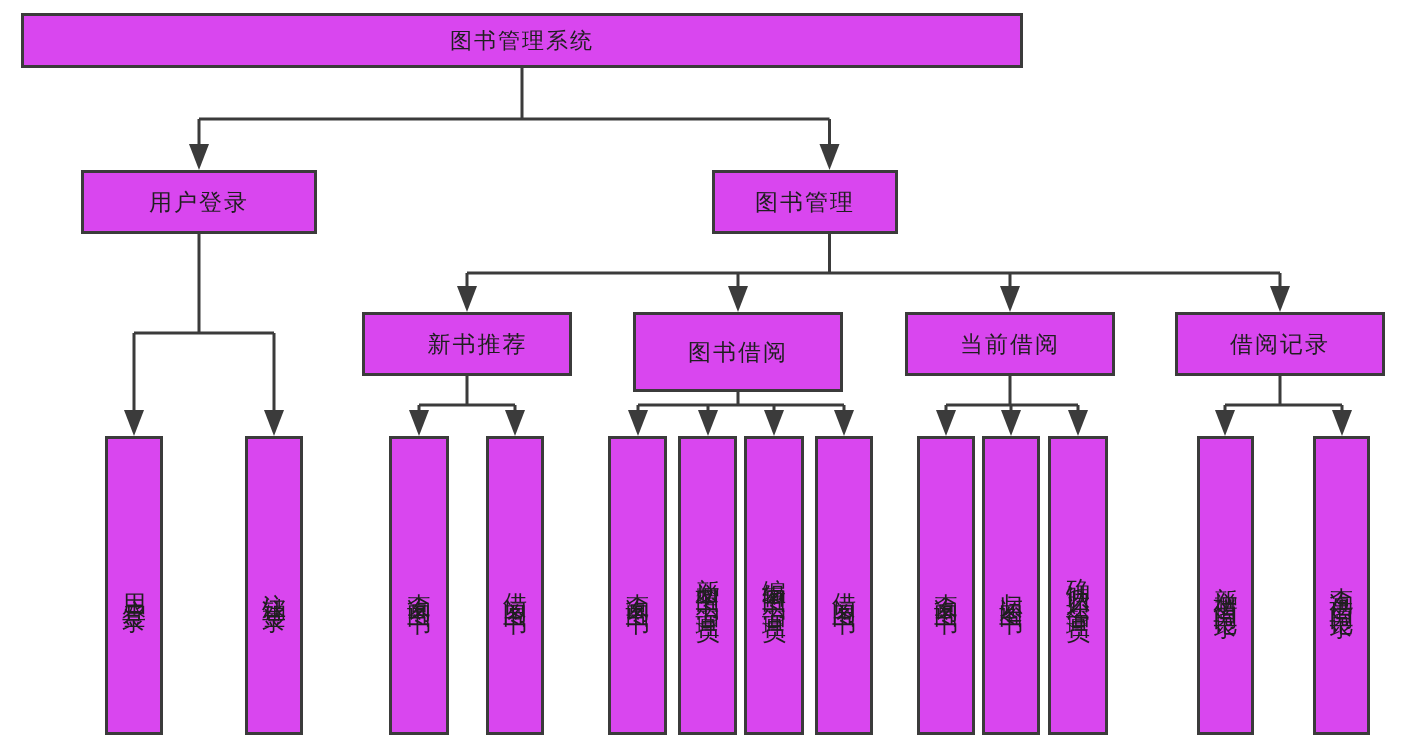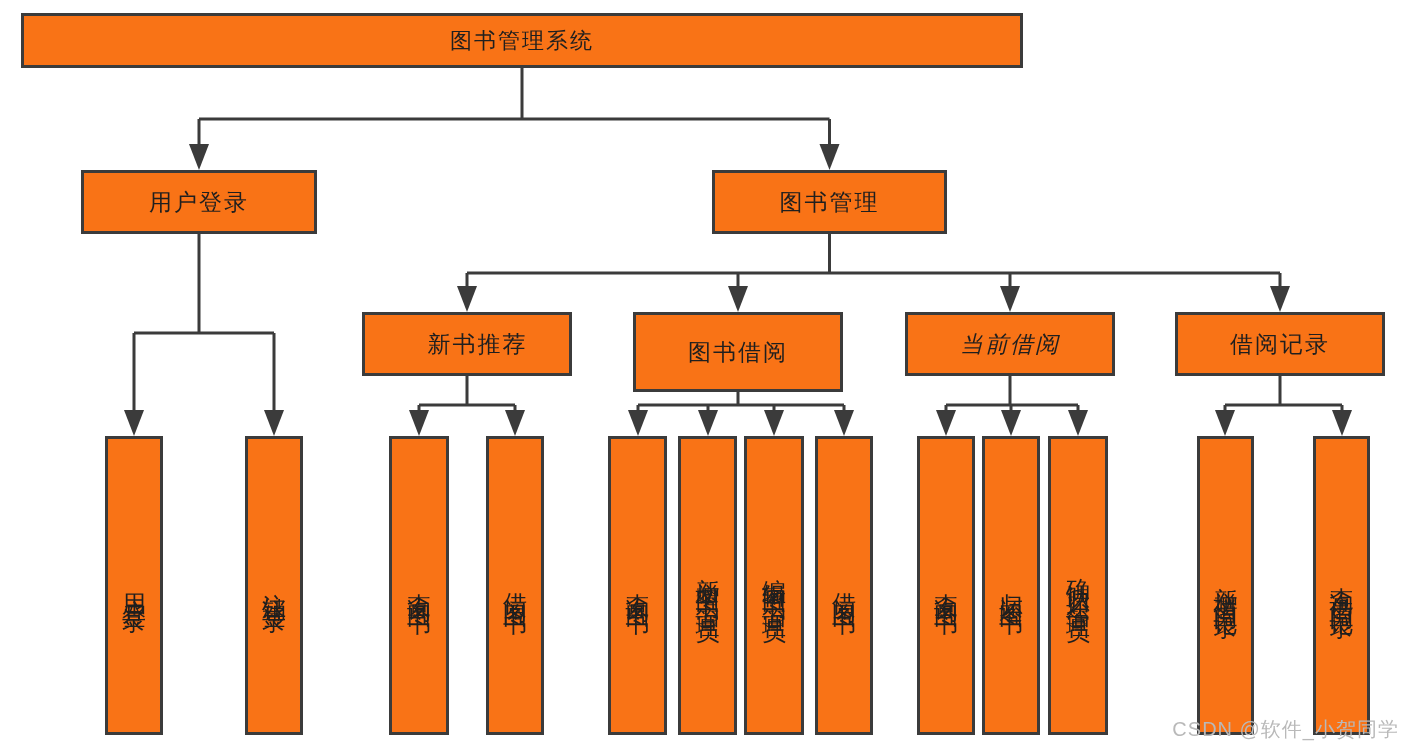--- a/index.html
+++ b/index.html
@@ -29,21 +29,21 @@
     fill: none;
   }
   .connector-layer polygon {
     fill: var(--line);
     stroke: none;
   }
   .box {
     position: absolute;
     box-sizing: border-box;
     border: 3px solid var(--line);
-    background: #f97316;
+    background: #d946ef;
     display: flex;
     align-items: center;
     justify-content: center;
   }
   .h-box { font-size: 23px; letter-spacing: 2px; white-space: nowrap; }
   .root-box { font-size: 22px; }
   .v-box .v-label {
     writing-mode: vertical-rl;
     text-orientation: mixed;
     letter-spacing: 6px;
@@ -110,31 +110,31 @@
     </g>
   </svg>
 
   <div class="box h-box root-box" style="left:21px; top:13px; width:1002px; height:55px;">
     <span>图书管理系统</span>
   </div>
 
   <div class="box h-box" style="left:81px; top:170px; width:236px; height:64px;">
     <span>用户登录</span>
   </div>
-  <div class="box h-box" style="left:712px; top:170px; width:235px; height:64px;">
+  <div class="box h-box" style="left:712px; top:170px; width:186px; height:64px;">
     <span>图书管理</span>
   </div>
 
   <div class="box h-box" style="left:362px; top:312px; width:210px; height:64px;padding-left:21px;">
     <span>新书推荐</span>
   </div>
   <div class="box h-box" style="left:633px; top:312px; width:210px; height:80px;">
     <span>图书借阅</span>
   </div>
-  <div class="box h-box" style="left:905px; top:312px; width:210px; height:64px;font-style:italic;">
+  <div class="box h-box" style="left:905px; top:312px; width:210px; height:64px;">
     <span>当前借阅</span>
   </div>
   <div class="box h-box" style="left:1175px; top:312px; width:210px; height:64px;">
     <span>借阅记录</span>
   </div>
 
   <div class="box v-box" style="left:105px; top:436px; width:58px; height:299px;">
     <span class="v-label">用户登录</span>
   </div>
   <div class="box v-box" style="left:245px; top:436px; width:58px; height:299px;">
@@ -171,15 +171,14 @@
     <span class="v-label">确认归还（管理员）</span>
   </div>
 
   <div class="box v-box" style="left:1197px; top:436px; width:57px; height:299px;">
     <span class="v-label">新增借阅记录</span>
   </div>
   <div class="box v-box" style="left:1313px; top:436px; width:57px; height:299px;">
     <span class="v-label">查询借阅记录</span>
   </div>
 
-  <div class="watermark">CSDN @软件_小贺同学</div>
 
 </div>
 
 </body></html>

